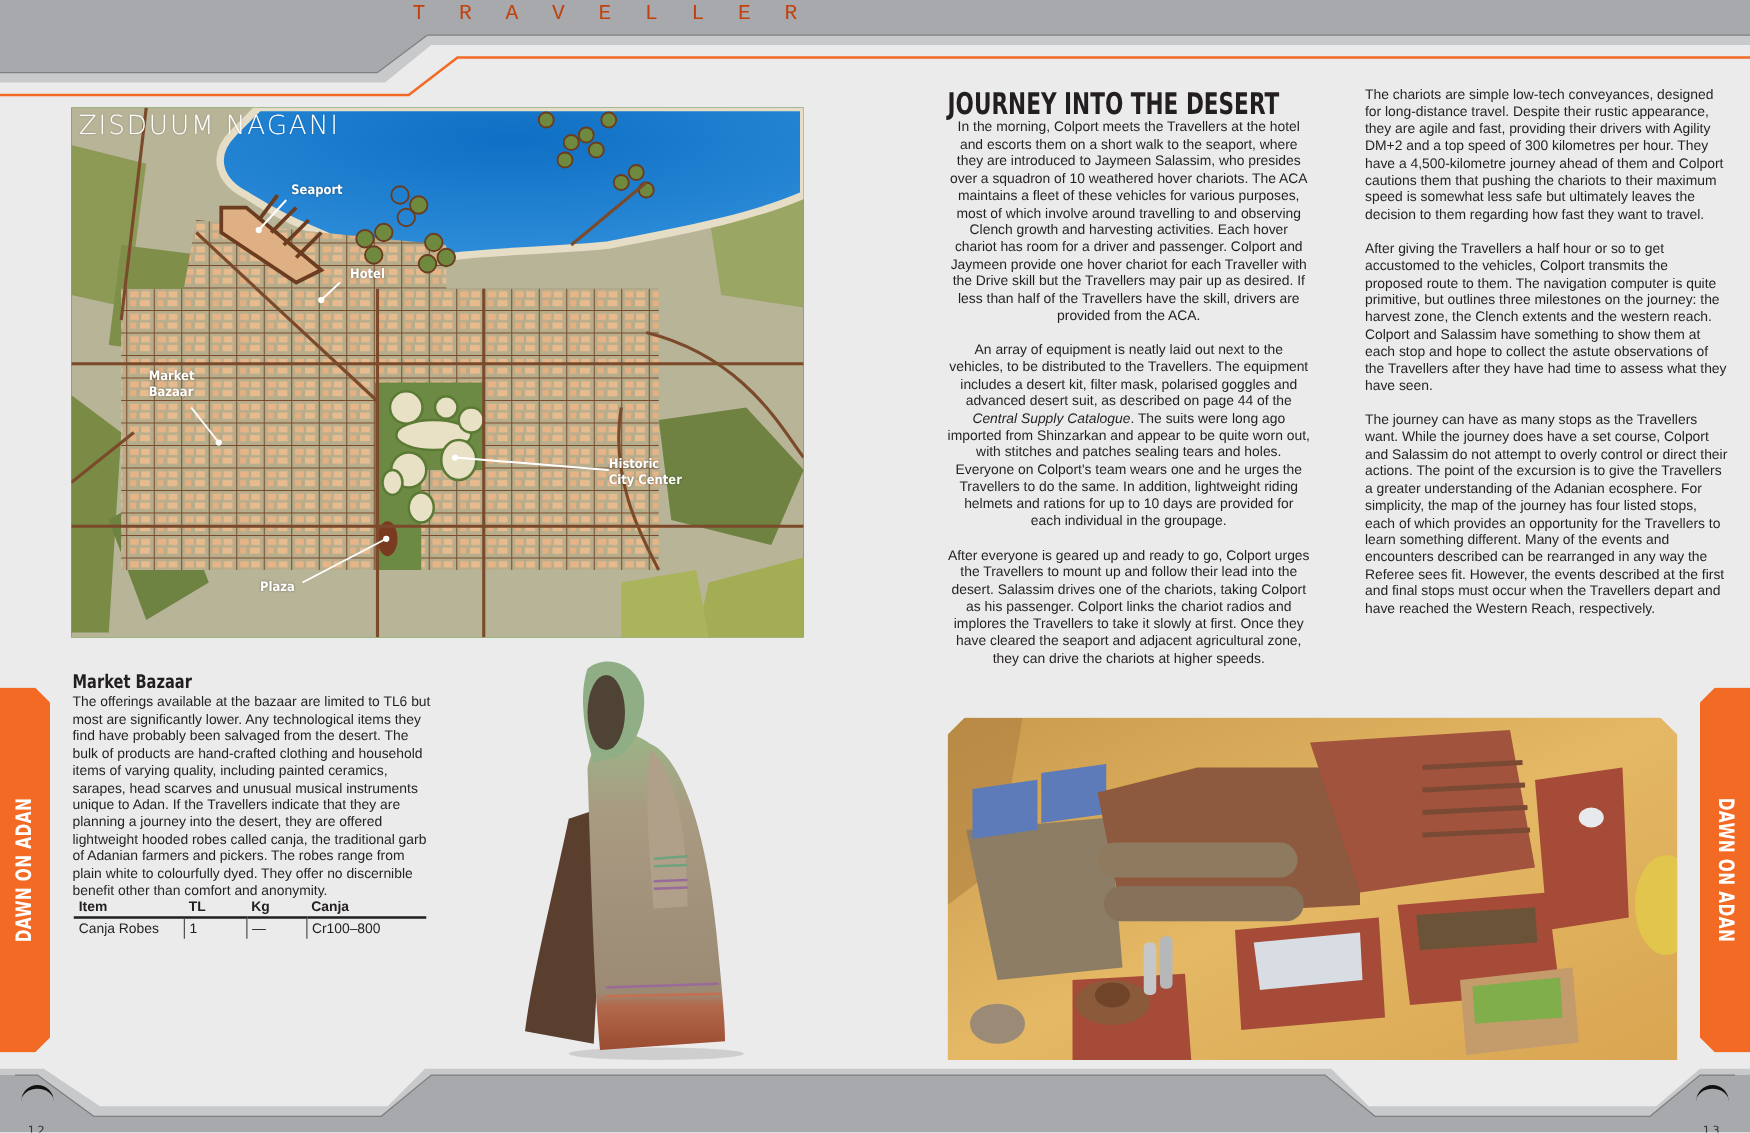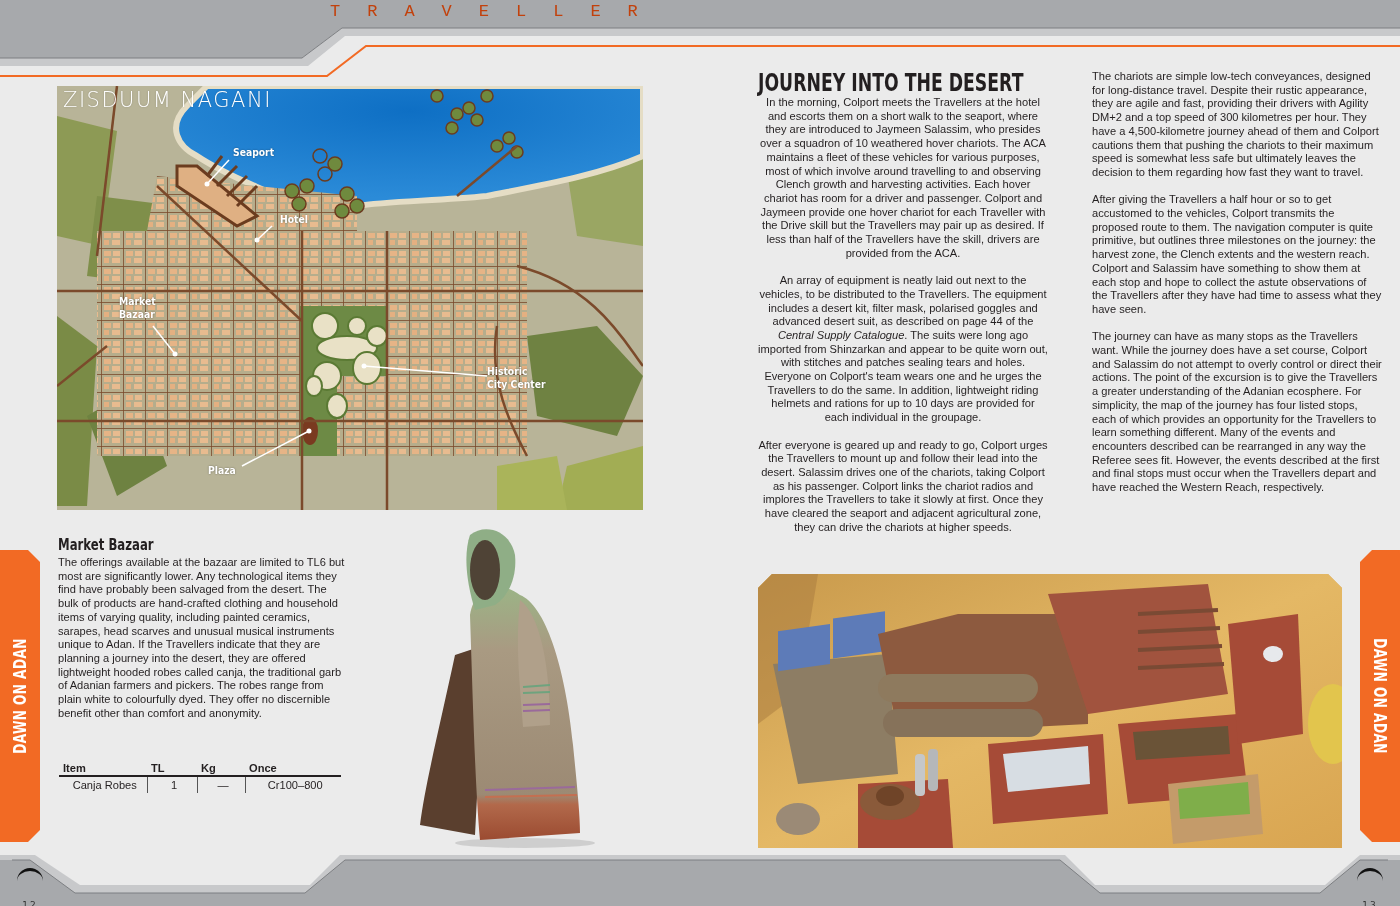--- a/index.html
+++ b/index.html
@@ -30,23 +30,23 @@
 
   
   .h-section { font-family: "DejaVu Sans", sans-serif; font-weight: bold; color: #231f20; transform-origin: left top; white-space: nowrap; }
   .body-text { font-size: 11.1px; line-height: 13.7px; color: #231f20; }
   .body-text p { margin-bottom: 13.7px; }
   .body-text em { }
 
   .col { position: absolute; }
 
   
-  .gear-table { position: absolute; left: 59px; top: 761px; width: 282px; border-collapse: collapse; font-size: 11.1px; }
+  .gear-table { position: absolute; left: 59px; top: 719px; width: 282px; border-collapse: collapse; font-size: 11.1px; }
   .gear-table th { text-align: left; font-weight: bold; padding: 1px 0 1px 4px; border-bottom: 2px solid #231f20; }
-  .gear-table td { padding: 2px 0 2px 4px; text-align: center; }
+  .gear-table td { padding: 2px 0 2px 4px; }
   .gear-table td + td { border-left: 1px solid #555; }
 
   
   .robe { position: absolute; left: 415px; top: 525px; width: 185px; height: 325px; }
   .illus { position: absolute; left: 758px; top: 574px; width: 584px; height: 274px; overflow: hidden; clip-path: polygon(14px 0, 570px 0, 584px 14px, 584px 274px, 0 274px, 0 14px); background: #d9a64e; }
 </style>
 </head>
 <body>
 
 <svg class="top-frame" viewBox="0 0 1400 80" width="1400" height="80">
@@ -185,21 +185,21 @@
     <p>The offerings available at the bazaar are limited to TL6 but most are significantly lower. Any technological items they find have probably been salvaged from the desert. The bulk of products are hand-crafted clothing and household items of varying quality, including painted ceramics, sarapes, head scarves and unusual musical instruments unique to Adan. If the Travellers indicate that they are planning a journey into the desert, they are offered lightweight hooded robes called canja, the traditional garb of Adanian farmers and pickers. The robes range from plain white to colourfully dyed. They offer no discernible benefit other than comfort and anonymity.</p>
   </div>
 </div>
 
 <table class="gear-table">
   <thead>
     <tr>
       <th style="width:88px;">Item</th>
       <th style="width:50px;">TL</th>
       <th style="width:48px;">Kg</th>
-      <th>Once</th>
+      <th>Canja</th>
     </tr>
   </thead>
   <tbody>
     <tr>
       <td>Canja Robes</td>
       <td>1</td>
       <td>—</td>
       <td>Cr100–800</td>
     </tr>
   </tbody>

